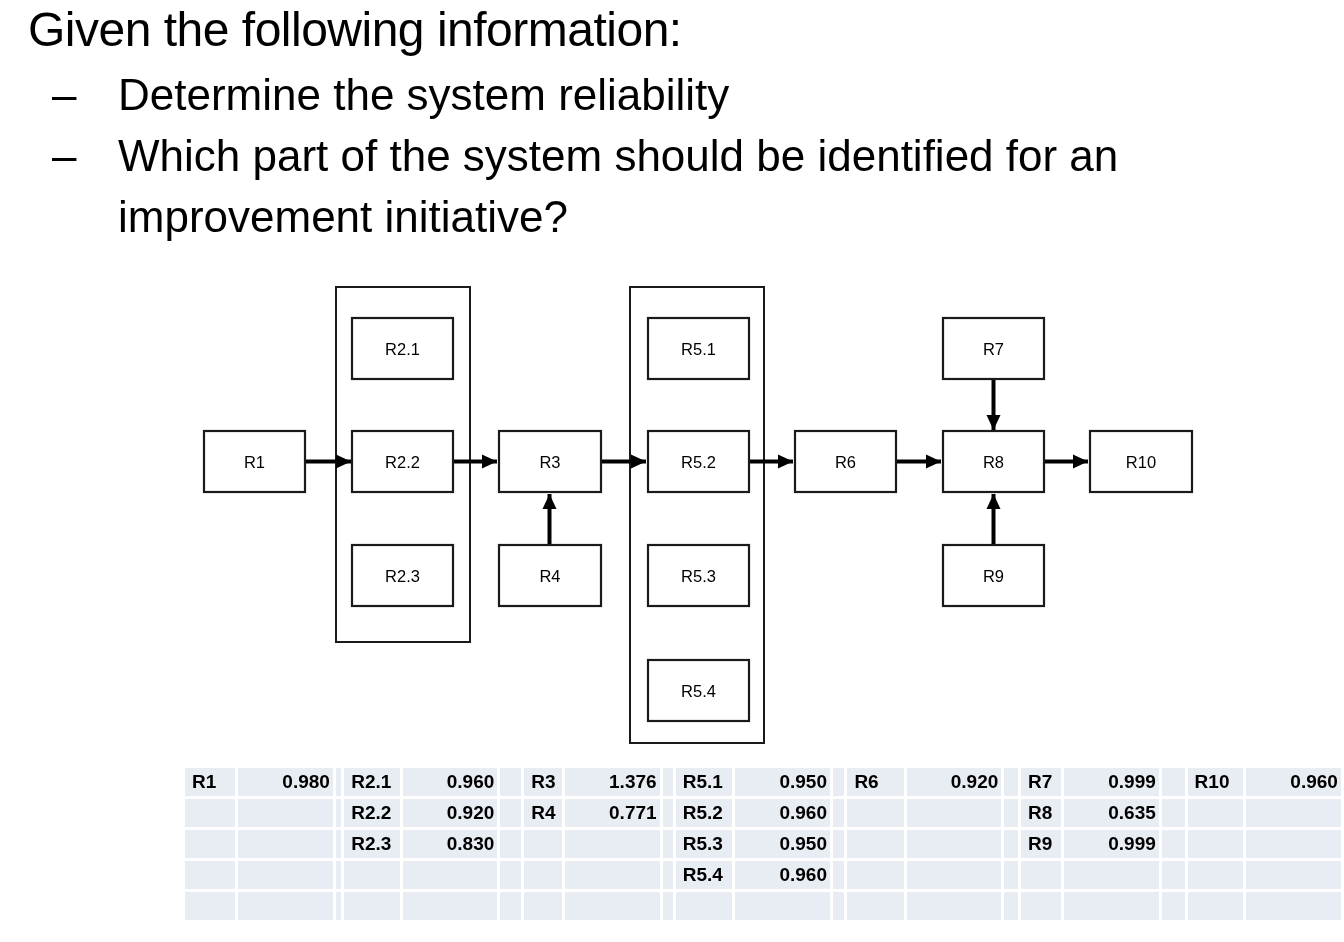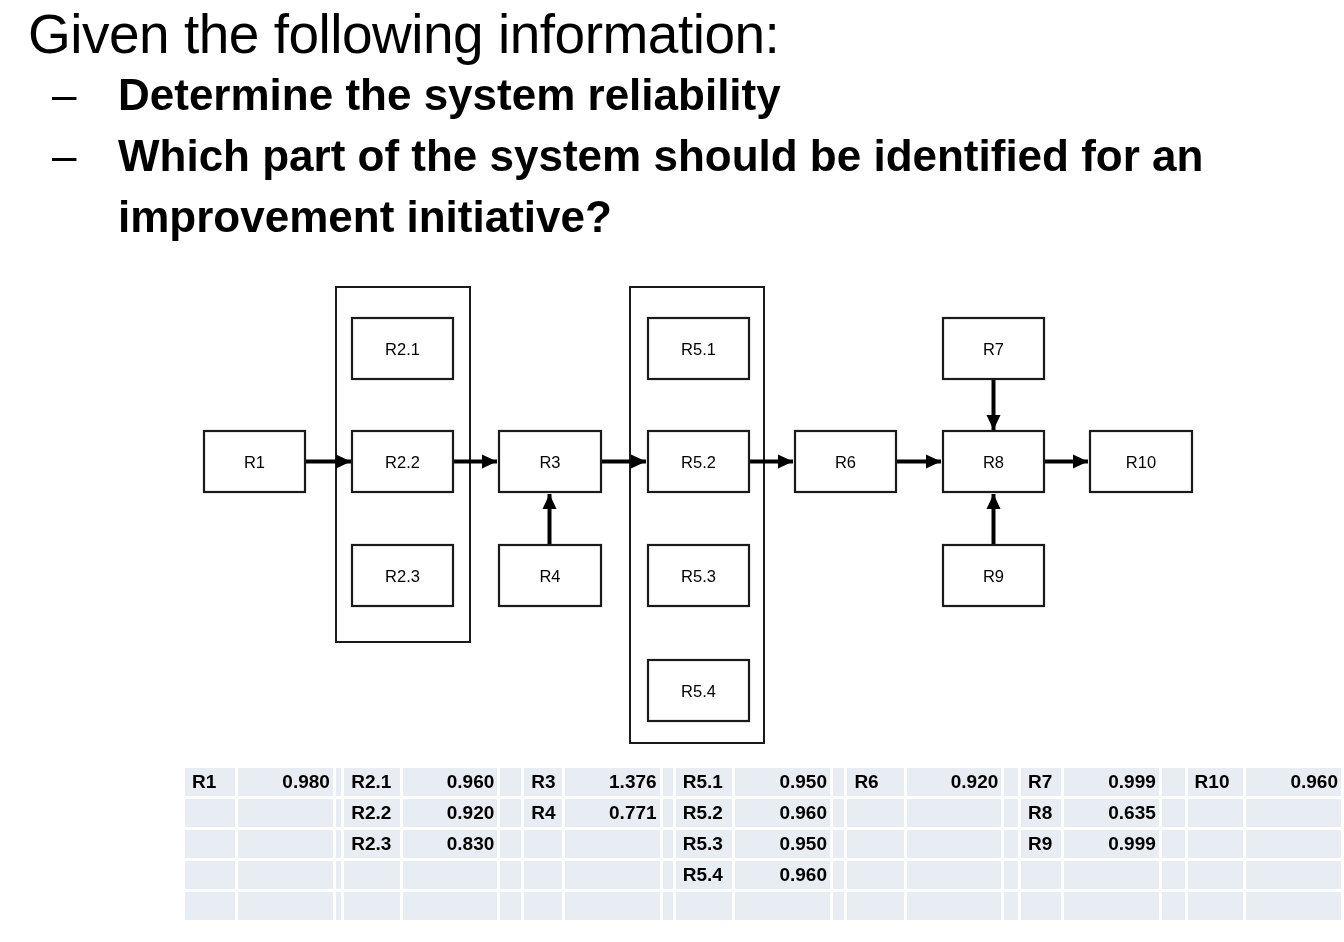--- a/index.html
+++ b/index.html
@@ -2,44 +2,44 @@
 <html><head>
 <meta charset="utf-8">
 <style>
   html,body{margin:0;padding:0;}
   body{
     width:1344px;height:942px;position:relative;background:#ffffff;
     font-family:"Liberation Sans", sans-serif;color:#000;overflow:hidden;
   }
   .title{
     position:absolute;left:28px;top:2px;
-    font-size:55px;font-weight:400;letter-spacing:-0.5px;white-space:nowrap;
+    font-size:48px;font-weight:400;letter-spacing:-0.5px;white-space:nowrap;
   }
   .bullets{position:absolute;left:52px;top:64px;width:1252px;}
   .bullet{display:flex;font-size:44px;line-height:61px;font-weight:400;}
   .bullet .dash{width:66px;flex:none;}
-  .bullet .btext{max-width:1135px;font-weight:bold;}
+  .bullet .btext{max-width:1135px;}
   svg.diagram{position:absolute;left:0;top:280px;}
   svg.diagram text{
     font-family:"Liberation Sans", sans-serif;font-size:16.5px;fill:#000;
     text-anchor:middle;dominant-baseline:central;
   }
   .nodebox{fill:#ffffff;stroke:#1a1a1a;stroke-width:2.2;}
   .groupbox{fill:none;stroke:#1a1a1a;stroke-width:2;}
   .arrow{stroke:#000;stroke-width:4;}
   table.rel{
     position:absolute;left:182px;top:765px;
     border-collapse:separate;border-spacing:3px;table-layout:fixed;
   }
   table.rel td{
     height:28px;background:#E8ECF3;font-size:19px;font-weight:700;
     padding:0;white-space:nowrap;overflow:hidden;vertical-align:middle;
   }
   table.rel td.lbl{text-align:left;padding-left:7px;}
-  table.rel td.val{text-align:right;padding-right:3px;padding-left:44px;}
+  table.rel td.val{text-align:left;padding-right:3px;padding-left:44px;}
 </style>
 </head>
 <body>
 
 <div class="title">Given the following information:</div>
 
 <div class="bullets">
   <div class="bullet">
     <span class="dash">–</span>
     <span class="btext">Determine the system reliability</span>

